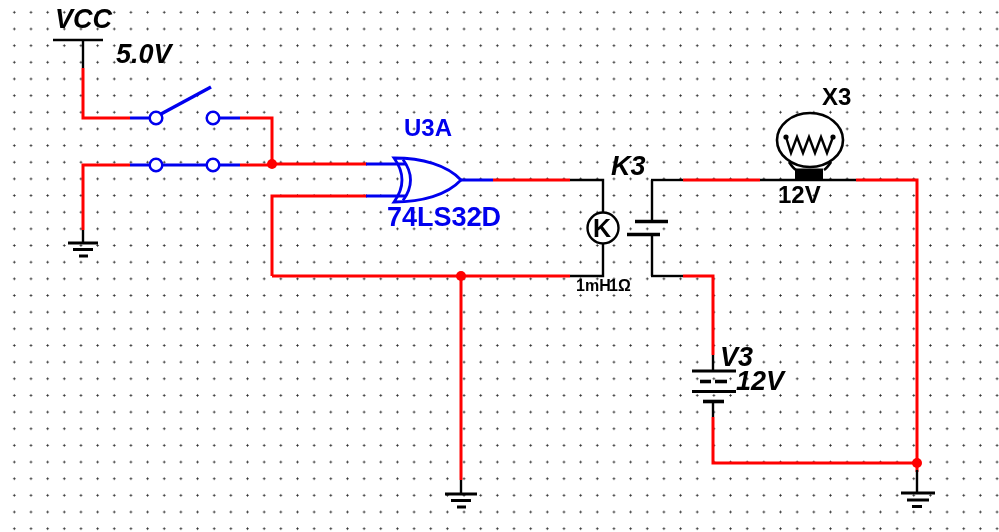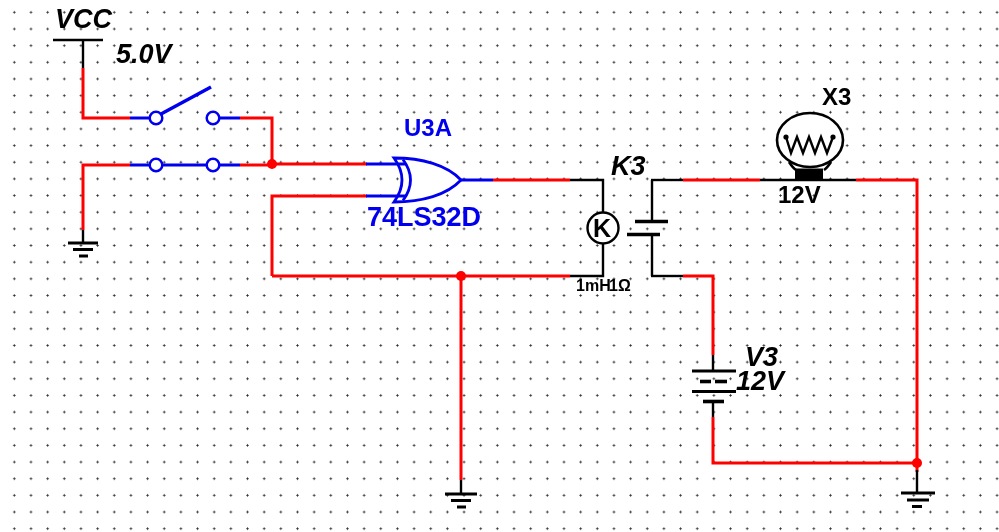--- a/index.html
+++ b/index.html
@@ -135,21 +135,21 @@
   </g>
 
   <circle cx="272" cy="164" r="5" fill="#FF0000" stroke="none"></circle>
   <circle cx="461" cy="276" r="5" fill="#FF0000" stroke="none"></circle>
   <circle cx="917" cy="463" r="5" fill="#FF0000" stroke="none"></circle>
 </svg>
 
   <div class="lbl f21" style="left:55px;top:6px;">VCC</div>
   <div class="lbl f21" style="left:116px;top:41px;">5.0V</div>
   <div class="lbl f24 blue" style="left:404px;top:116px;">U3A</div>
-  <div class="lbl f27 blue" style="left:367px;top:204px;">74LS32D</div>
+  <div class="lbl f27 blue" style="left:387px;top:204px;">74LS32D</div>
   <div class="lbl f21" style="left:611px;top:145px;margin-top:8px;">K3</div>
   <div class="lbl f26" style="left:576px;top:278px;">1mH</div>
   <div class="lbl f26" style="left:609px;top:278px;">1Ω</div>
   <div class="lbl f24" style="left:822px;top:85px;">X3</div>
   <div class="lbl f24" style="left:778px;top:183px;">12V</div>
-  <div class="lbl f21" style="left:745px;top:344px;">V3</div>
+  <div class="lbl f21" style="left:720px;top:344px;">V3</div>
   <div class="lbl f21" style="left:736px;top:368px;">12V</div>
 </div>
 
 </body></html>

